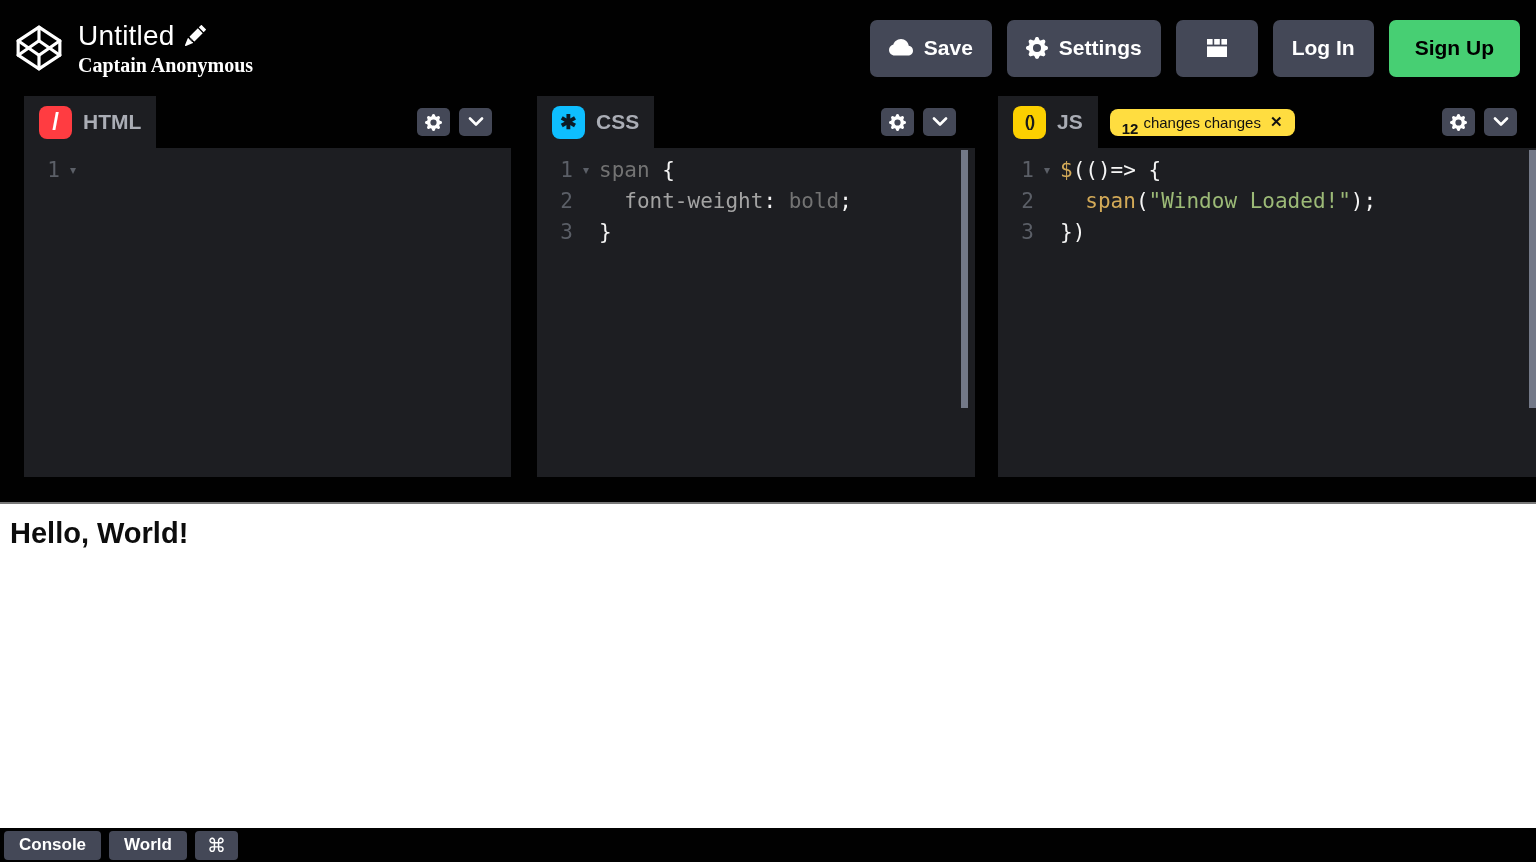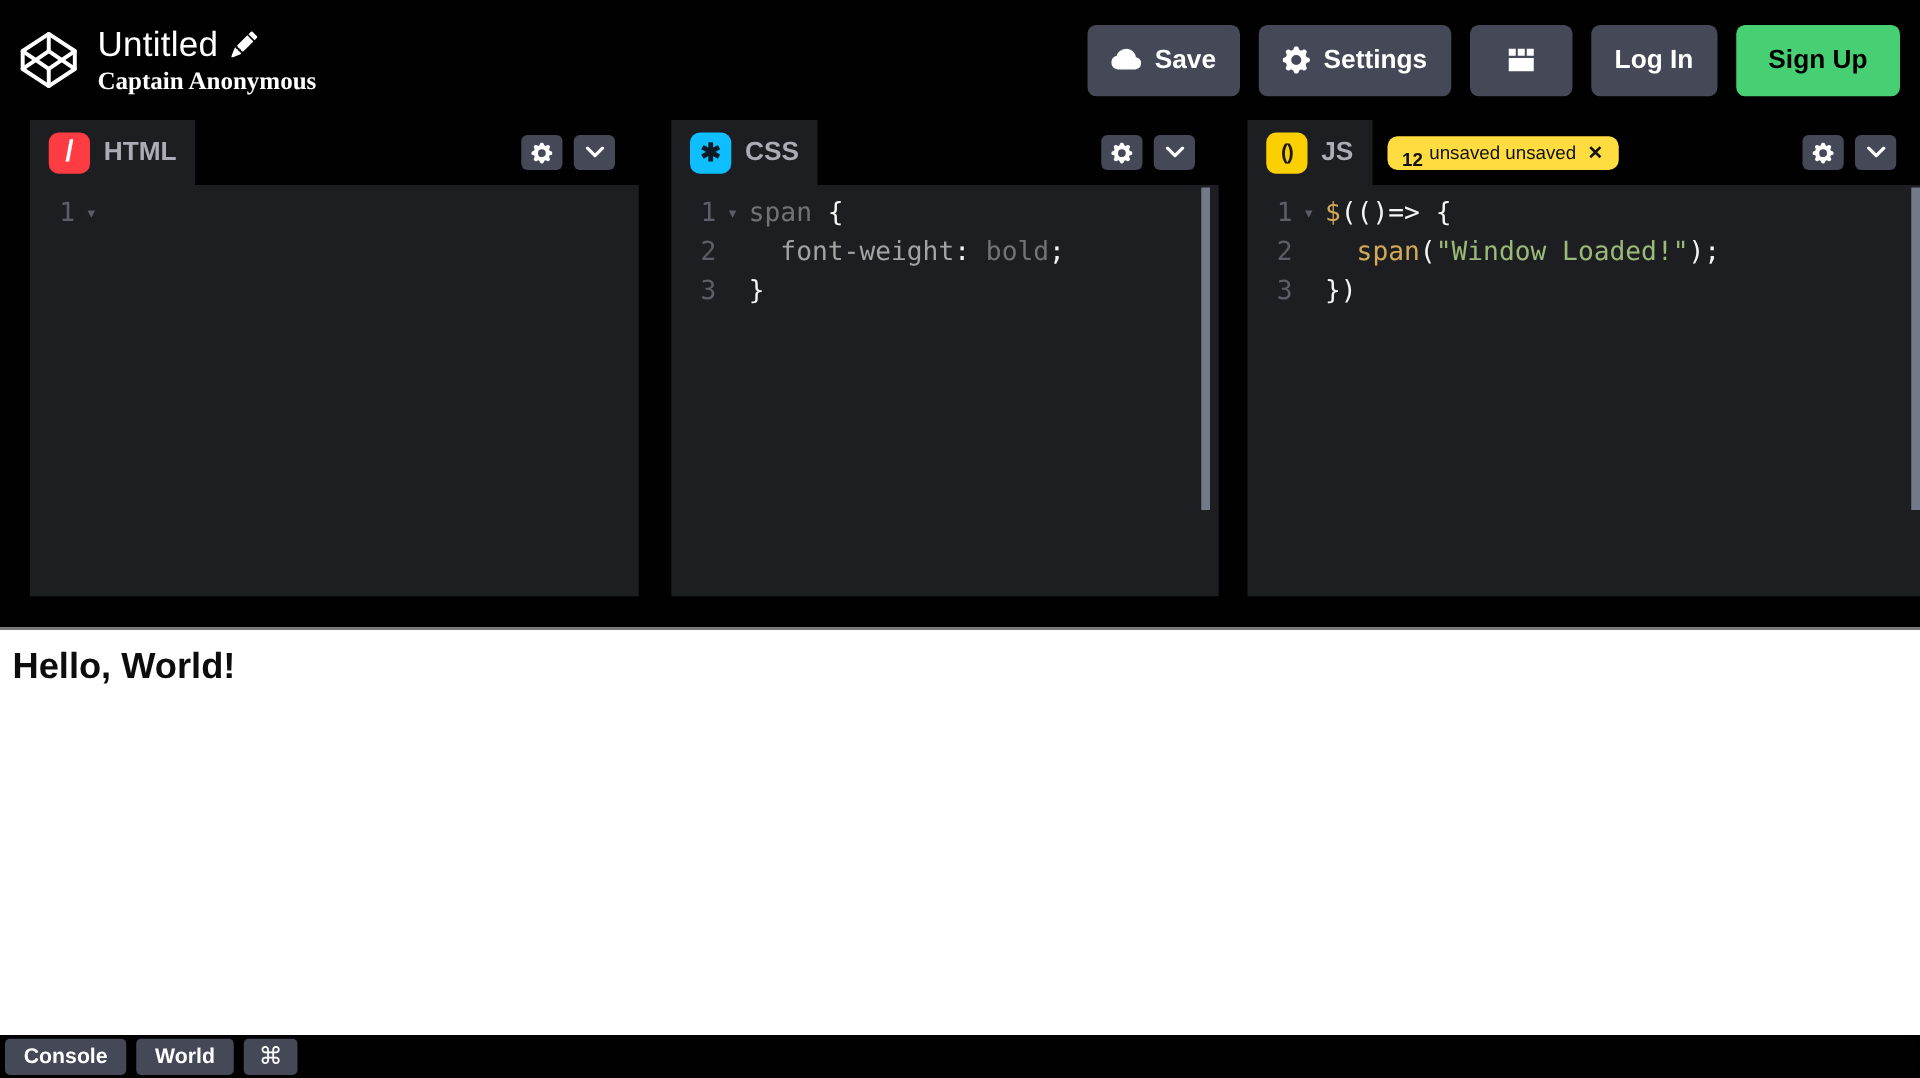--- a/index.html
+++ b/index.html
@@ -196,21 +196,21 @@
   </section>
 
   <section class="panel p-js">
     <div class="panel-header">
       <div class="tab">
         <span class="tab-icon i-js">()</span>
         <span class="tab-label">JS</span>
       </div>
       <div class="badge">
         <span class="cnt">12</span>
-        <span>unsaved unsaved</span>
+        <span>changes changes</span>
         <span class="bx">✕</span>
       </div>
       <div class="panel-controls">
         <button class="pbtn">
           <span style="display:flex">
               <svg viewBox="0 0 16 16" width="17" height="17" fill="#fff">
                 <path d="M9.405 1.05c-.413-1.4-2.397-1.4-2.81 0l-.1.34a1.464 1.464 0 0 1-2.105.872l-.31-.17c-1.283-.698-2.686.705-1.987 1.987l.169.311c.446.82.023 1.841-.872 2.105l-.34.1c-1.4.413-1.4 2.397 0 2.81l.34.1a1.464 1.464 0 0 1 .872 2.105l-.17.31c-.698 1.283.705 2.686 1.987 1.987l.311-.169a1.464 1.464 0 0 1 2.105.872l.1.34c.413 1.4 2.397 1.4 2.81 0l.1-.34a1.464 1.464 0 0 1 2.105-.872l.31.17c1.283.698 2.686-.705 1.987-1.987l-.169-.311a1.464 1.464 0 0 1 .872-2.105l.34-.1c1.4-.413 1.4-2.397 0-2.81l-.34-.1a1.464 1.464 0 0 1-.872-2.105l.17-.31c.698-1.283-.705-2.686-1.987-1.987l-.311.169a1.464 1.464 0 0 1-2.105-.872l-.1-.34zM8 10.93a2.929 2.929 0 1 1 0-5.86 2.929 2.929 0 0 1 0 5.858z"></path>
               </svg>
             </span>
         </button>

